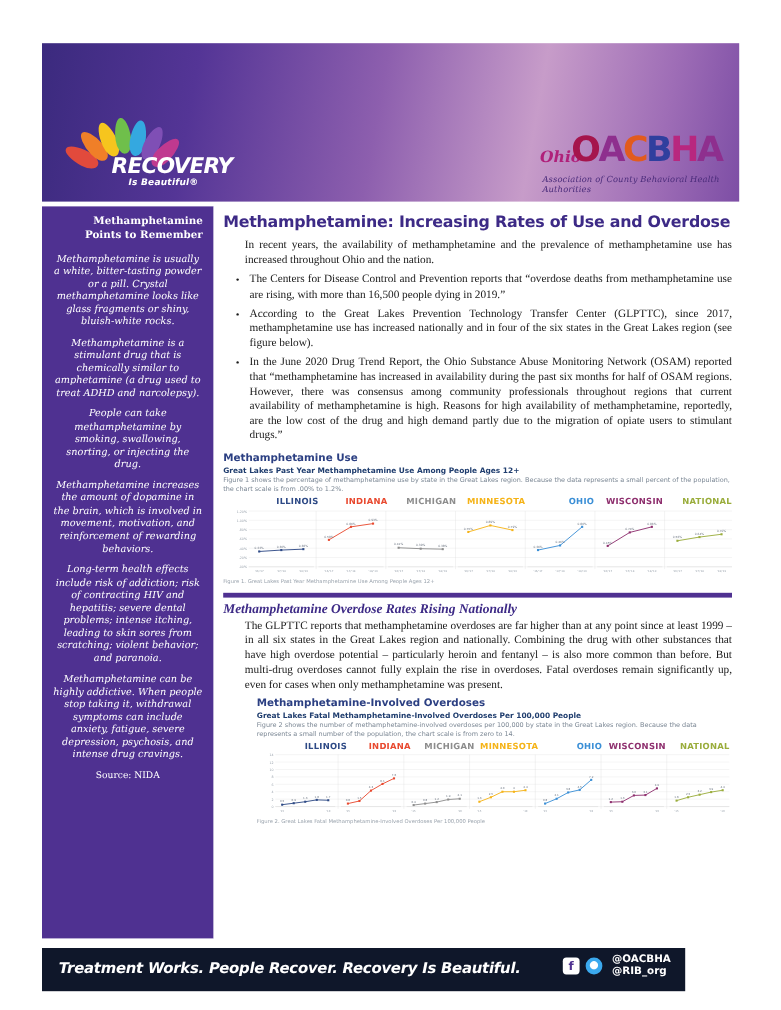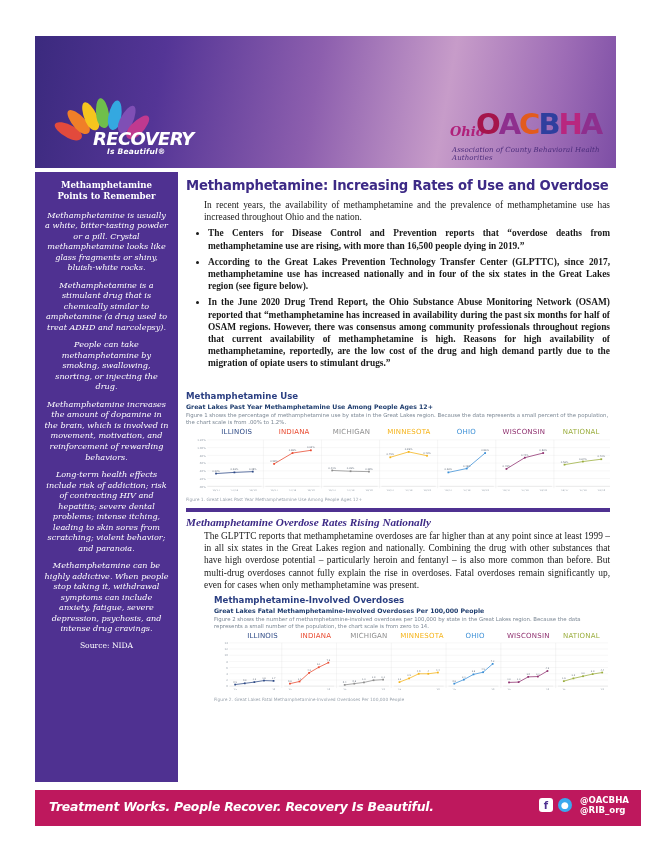--- a/index.html
+++ b/index.html
@@ -65,21 +65,21 @@
 
   
   .content { position:absolute; left:35px; top:172px; width:581px; height:610px; }
 
   .sidebar {
     position:absolute; left:0; top:0; width:143px; height:610px;
     background:#4f3191; color:#ffffff; padding:8px 9px 0 9px;
   }
   .sb-title {
     font-family:"DejaVu Serif", serif; font-weight:bold; font-size:8.6px;
-    text-align:center; line-height:1.32; margin-bottom:7px;
+    text-align:right; line-height:1.32; margin-bottom:7px;
   }
   .sb-p {
     font-family:"DejaVu Serif", serif; font-style:italic; font-size:8.1px;
     line-height:1.30; margin:0 0 7px 0;text-align:center;
   }
   .sb-source {
     font-family:"DejaVu Serif", serif; font-size:7.6px; text-align:center;
     margin-top:2px;
   }
 
@@ -89,21 +89,21 @@
   }
   .main-h1 {
     font-family:"DejaVu Sans", sans-serif; font-weight:bold;
     color:#3d2a86; font-size:13.2px; line-height:1.2; margin:2px 0 5px 0;
     letter-spacing:-0.2px;
   }
   .para {
     font-family:"Liberation Serif", serif; font-size:9.4px; line-height:1.30;
     color:#1a1a1a; text-align:justify; margin:0 0 4px 18px;
   }
-  ul.bullets { margin:2px 0 21px 0; padding-left:22px;font-weight:bold; }
+  ul.bullets { margin:2px 0 7px 0; padding-left:22px; }
   ul.bullets li {
     font-family:"Liberation Serif", serif; font-size:9.4px; line-height:1.30;
     color:#1a1a1a; text-align:justify; margin-bottom:4px;
   }
 
   .rule {
     height:4px; background:#4f3191; margin:6px 0 4px 0; width:100%;
   }
   .sec-h2 {
     font-family:"Liberation Serif", serif; font-style:italic; font-weight:bold;
@@ -123,33 +123,33 @@
   .chart-desc {
     font-family:"DejaVu Sans", sans-serif; color:#7b8794; font-size:5.4px;
     line-height:1.32; margin-bottom:2px;
   }
   .chart-caption {
     font-family:"DejaVu Sans", sans-serif; color:#9aa3ad; font-size:4.4px;
     margin-top:1px;
   }
   .panel-labels { display:flex; margin-left:22px; }
   .panel-labels div {
-    flex:1; text-align:center;
-    font-family:"DejaVu Sans", sans-serif; font-weight:normal; font-size:7px;
+    flex:1; text-align:right;
+    font-family:"DejaVu Sans", sans-serif; font-weight:bold; font-size:7px;
     letter-spacing:.2px;
   }
   .plot { position:relative; width:100%; }
   .plot svg { display:block; width:100%; }
 
   .chart2box { margin-left:28px; width:calc(100% - 30px); }
 
   
   .footer {
-    position:absolute; left:35px; top:790px; width:606px; height:36px;
-    background:#be185d;
+    position:absolute; left:35px; top:790px; width:536px; height:36px;
+    background:#0f172a;
   }
   .footer-slogan {
     position:absolute; left:14px; top:9px;
     font-family:"DejaVu Sans", sans-serif; font-weight:bold; font-style:italic;
     color:#ffffff; font-size:12.4px; letter-spacing:-0.2px;
   }
   .social { position:absolute; right:12px; top:5px; display:flex; align-items:center; gap:5px; }
   .sicon {
     width:14px; height:14px; border-radius:3px; display:flex;
     align-items:center; justify-content:center;

